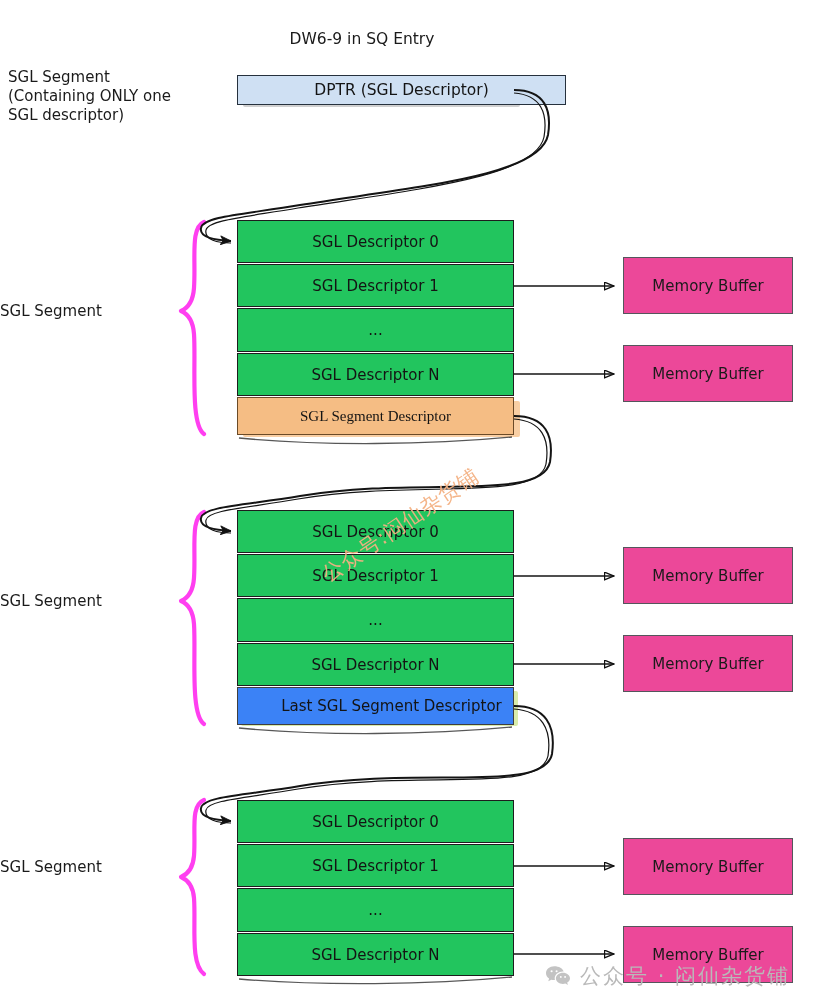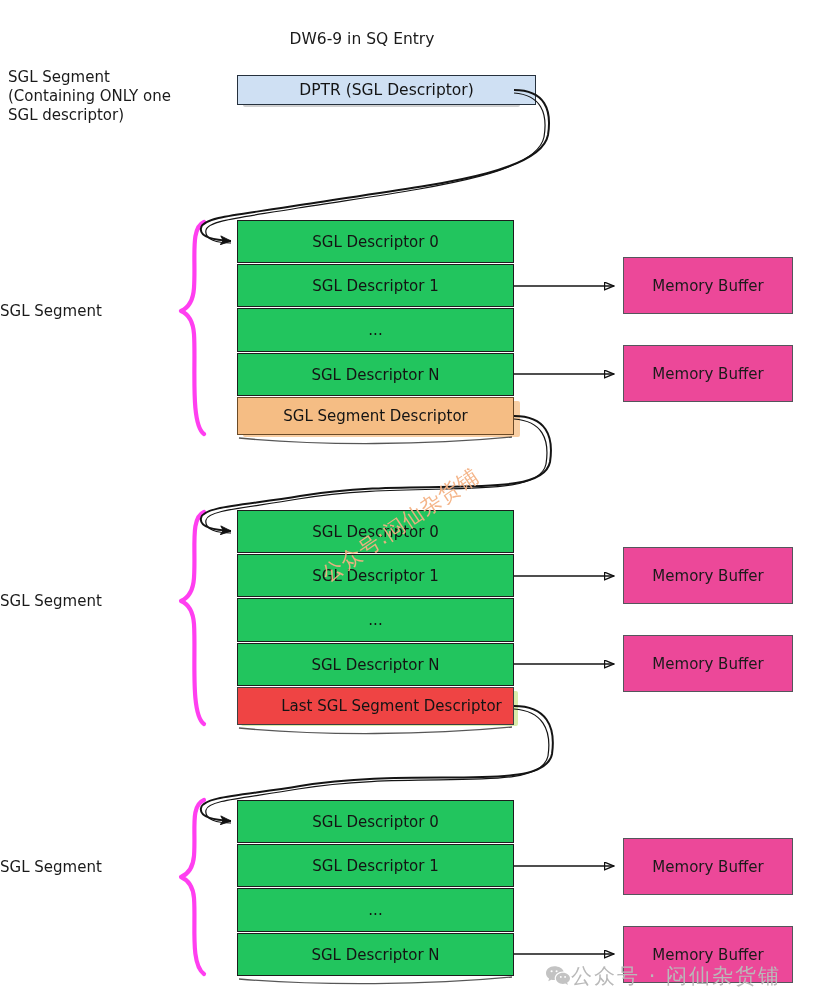--- a/index.html
+++ b/index.html
@@ -55,23 +55,24 @@
     border-color: #26313d;
     font-size: 15.5px;
   }
   .box.seg-row {
     background: #22c55e;
     border-width: 1.7px;
   }
   .box.seg-row.orange {
     background: #f5bd84;
     border-color: #6b4a27;
+    font-family: Liberation Serif, serif;
   }
   .box.seg-row.green {
-    background: #ef4444;
+    background: #3b82f6;
     border-color: #3f3f3f;
     padding-left: 32px;
   }
   .box.membuf {
     background: #ec4899;
     border: 1.7px solid #55555c;
     font-size: 15px;
     color: #1b1b1b;
   }
   .shadow-u {
@@ -96,20 +97,21 @@
     white-space: nowrap;
     transform: rotate(-34deg);
     transform-origin: left bottom;
     opacity: 0.95;
     letter-spacing: 1px;
   }
   .footer-wm {
     position: absolute;
     display: flex;
     align-items: center;
+    gap: 9px;
     color: #b9b9b9;
     font-size: 21px;
     letter-spacing: 2px;
     white-space: nowrap;
   }
   .wechat-icon {
     display: inline-block;
     width: 26px;
     height: 22px;
   }
@@ -119,21 +121,21 @@
 
 <div id="canvas">
 
   <div class="txt title-text" style="left:227px; top:30px; width:270px;">DW6-9 in SQ Entry</div>
 
   <div class="txt side-label" style="left:8px; top:68px; width:170px;">SGL Segment
 (Containing ONLY one
 SGL descriptor)</div>
 
   <div class="shadow-u" style="left:243px; top:102px; width:277px; height:5px;"></div>
-  <div class="box dptr" style="left:237px; top:75px; width:299px; height:30px;text-align:center;">DPTR (SGL Descriptor)</div>
+  <div class="box dptr" style="left:237px; top:75px; width:329px; height:30px;text-align:center;">DPTR (SGL Descriptor)</div>
 
   <div class="txt side-label" style="left:0px; top:302px; width:160px;">SGL Segment</div>
 
   <div class="box seg-row" style="left:237px; top:220px; width:277px; height:43px;">SGL Descriptor 0</div>
   <div class="box seg-row" style="left:237px; top:264px; width:277px; height:43px;">SGL Descriptor 1</div>
   <div class="box seg-row" style="left:237px; top:308px; width:277px; height:44px;">...</div>
   <div class="box seg-row" style="left:237px; top:353px; width:277px; height:43px;">SGL Descriptor N</div>
   <div class="shadow-orange" style="left:243px; top:401px; width:277px; height:36px;"></div>
   <div class="box seg-row orange" style="left:237px; top:397px; width:277px; height:38px;">SGL Segment Descriptor</div>
 

